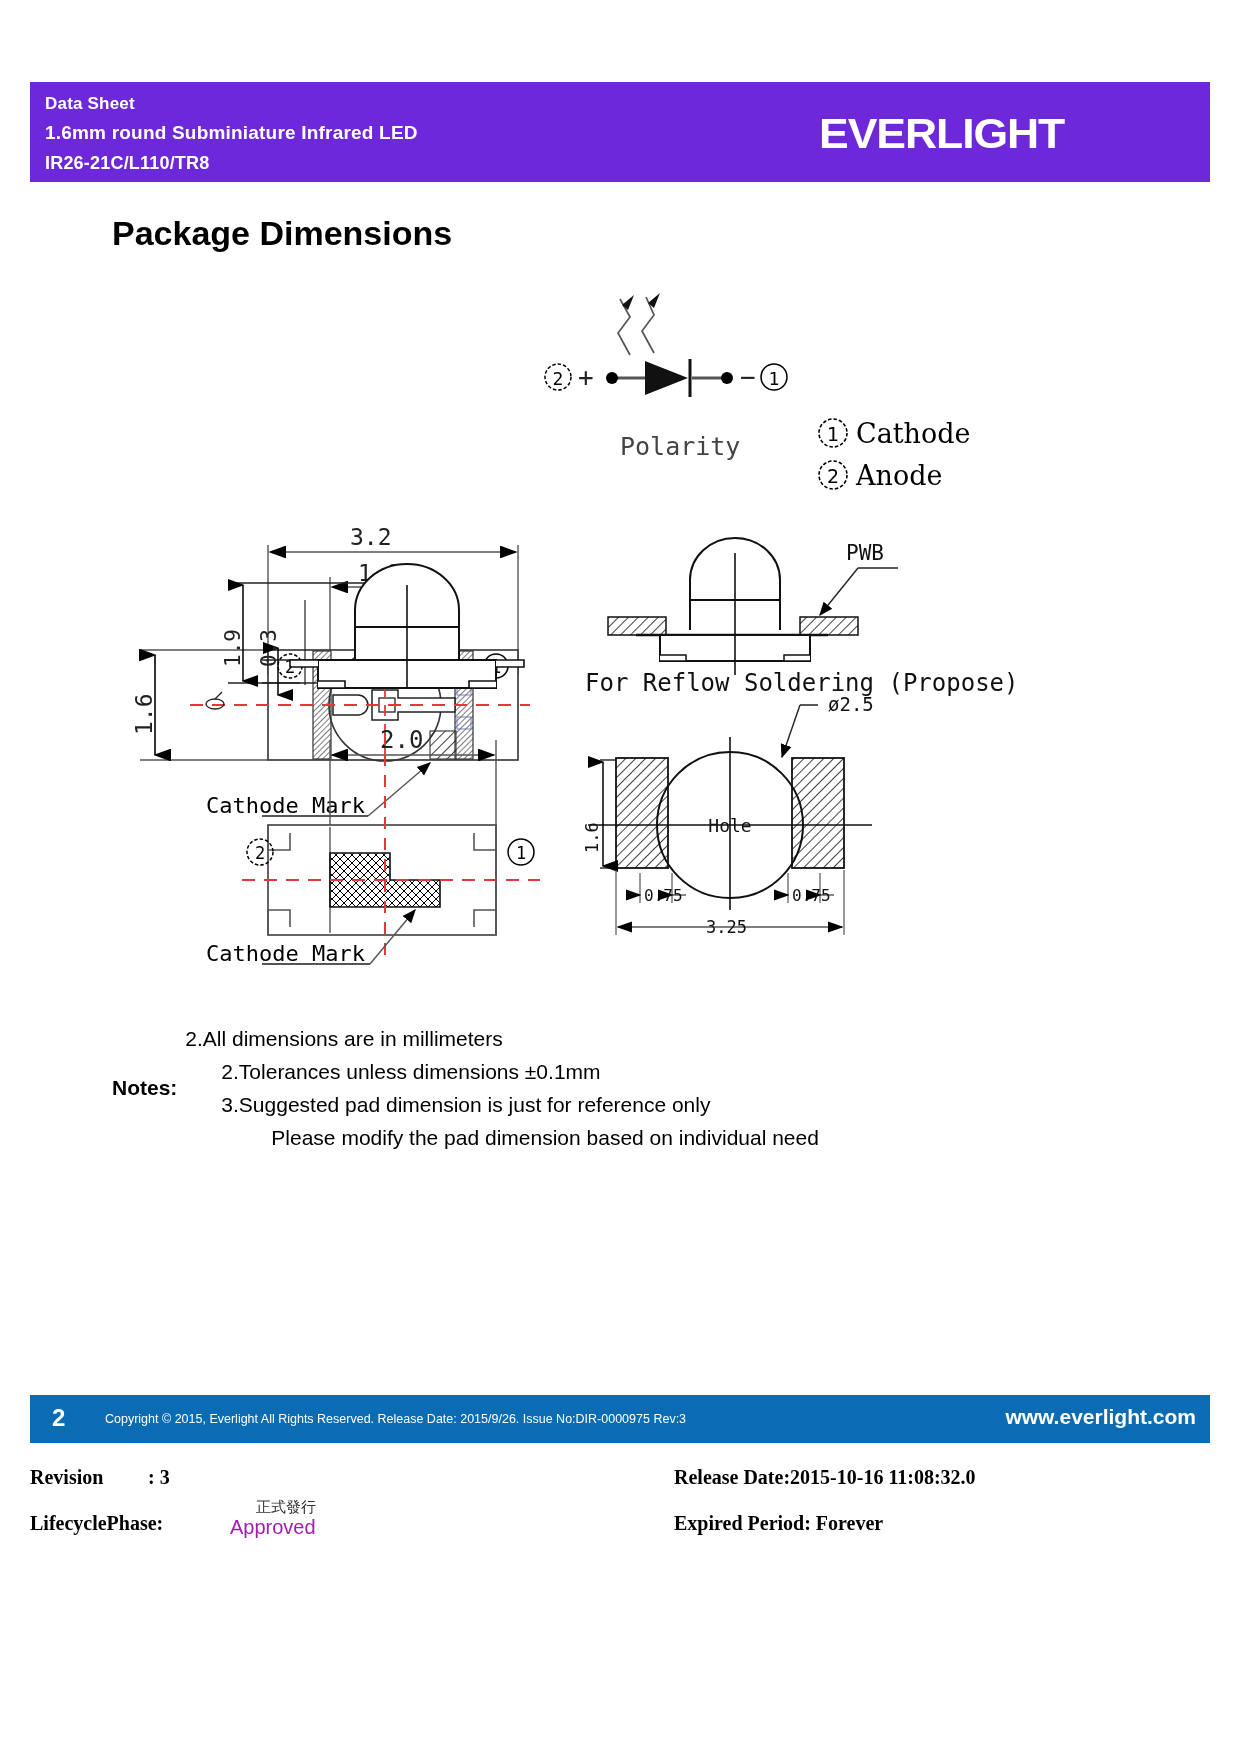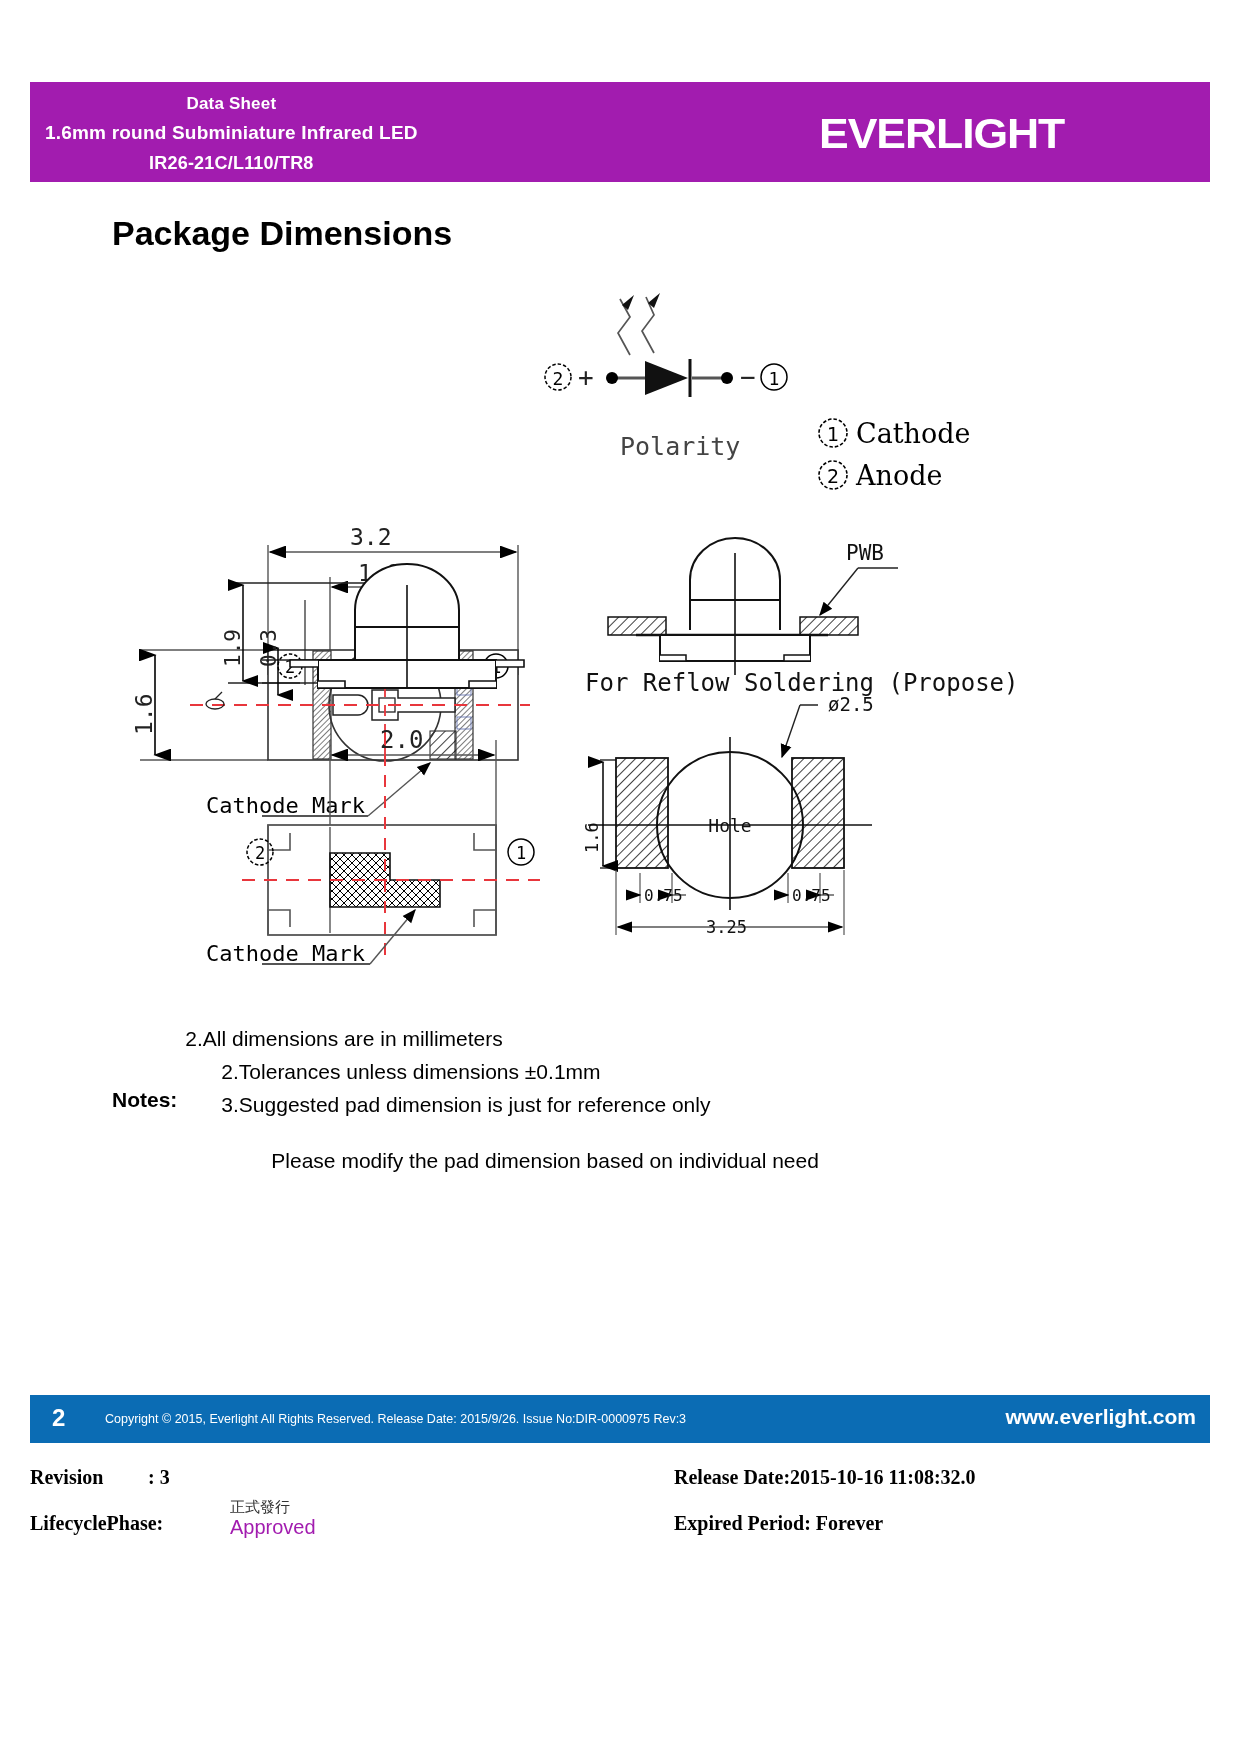--- a/index.html
+++ b/index.html
@@ -6,22 +6,21 @@
   body{
     width:1240px;height:1754px;background:#ffffff;
     font-family:"Liberation Sans",sans-serif;
     position:relative;overflow:hidden;
   }
   .page{position:absolute;inset:0;}
 
   
   .header{
     position:absolute;left:30px;top:82px;width:1180px;height:100px;
-    background:#a21caf;
-    text-align:center;
+    background:#6d28d9;
   }
   .hdr-text{position:absolute;left:15px;top:8px;color:#fff;}
   .hdr-line{font-weight:bold;letter-spacing:.2px;}
   .hdr-l1{font-size:17px;line-height:28px;}
   .hdr-l2{font-size:19px;line-height:30px;}
   .hdr-l3{font-size:18px;line-height:30px;}
   .logo{
     position:absolute;right:160px;top:28px;
     color:#fff;font-size:42px;font-weight:bold;
     letter-spacing:-1px;
@@ -39,21 +38,21 @@
   .drawing{position:absolute;left:0;top:255px;width:1240px;height:740px;}
   .drawing svg{display:block;}
 
   
   .notes{position:absolute;left:112px;top:1022px;width:900px;}
   .notes-row{display:flex;align-items:center;}
   .notes-label{font-size:21px;font-weight:bold;color:#000;white-space:nowrap;}
   .notes-body{margin-left:8px;}
   .note-line{font-size:21px;color:#000;line-height:33px;white-space:nowrap;}
   .note-indent{margin-left:36px;}
-  .note-indent2{margin-left:86px;margin-top:23px;}
+  .note-indent2{margin-left:86px;}
 
   
   .footer{
     position:absolute;left:30px;top:1395px;width:1180px;height:48px;
     background:#0b6cb4;
   }
   .pagenum{
     position:absolute;left:22px;top:9px;color:#fff;
     font-size:24px;font-weight:bold;
   }
@@ -68,21 +67,21 @@
 
   
   .revblock{position:absolute;left:30px;top:1460px;width:1180px;height:90px;
     font-family:"Liberation Serif",serif;}
   .rev-l{position:absolute;font-size:20px;font-weight:bold;color:#000;}
   .rev-r{position:absolute;font-size:20px;font-weight:bold;color:#000;margin-left:24px;}
   .rev-rev{left:0;top:6px;}
   .rev-revval{left:118px;top:6px;}
   .rev-life{left:0;top:52px;}
   .rev-stamp-cn{
-    position:absolute;left:200px;top:38px;font-size:15px;color:#333;
+    position:absolute;left:226px;top:38px;font-size:15px;color:#333;
     font-family:"DejaVu Sans",sans-serif;
   }
   .rev-stamp-en{
     position:absolute;left:200px;top:56px;font-size:20px;color:#a21caf;
     font-family:"Liberation Sans",sans-serif;
   }
   .rev-rel{left:620px;top:6px;}
   .rev-exp{left:620px;top:52px;}
 </style>
 </head>

